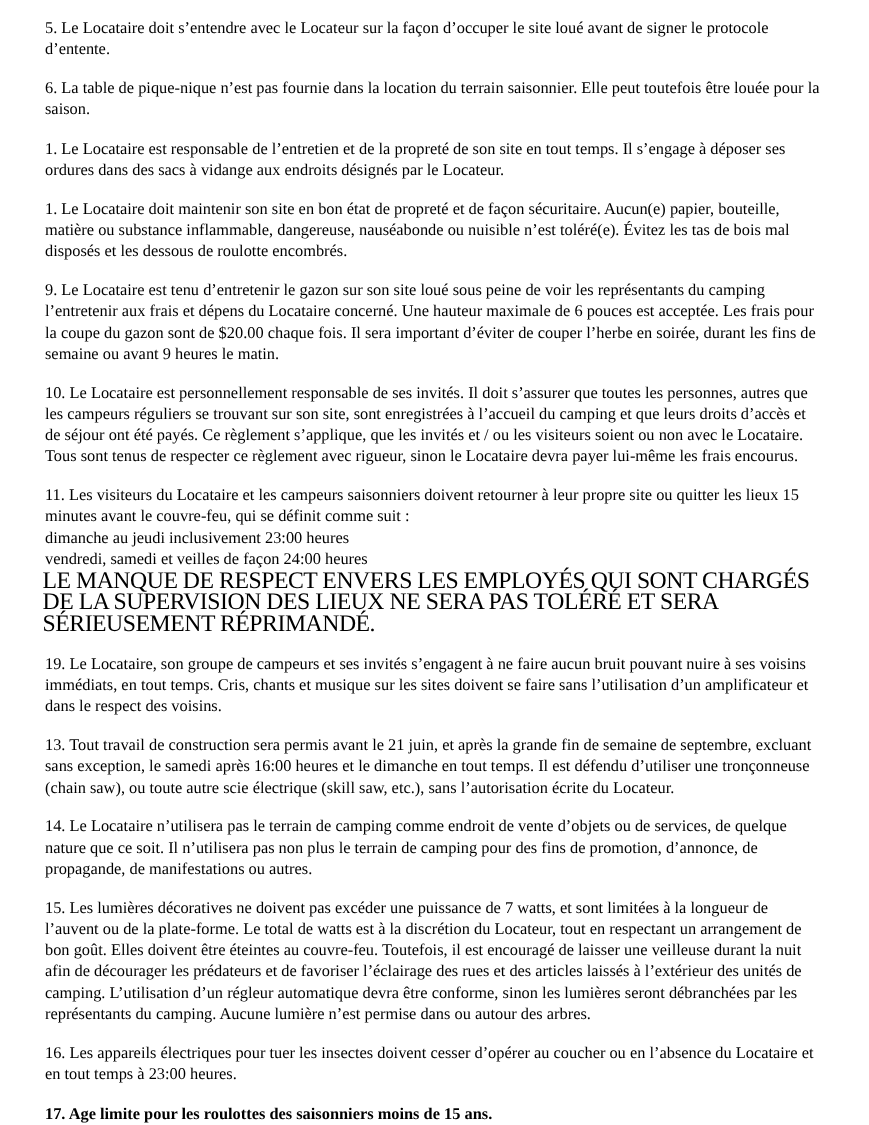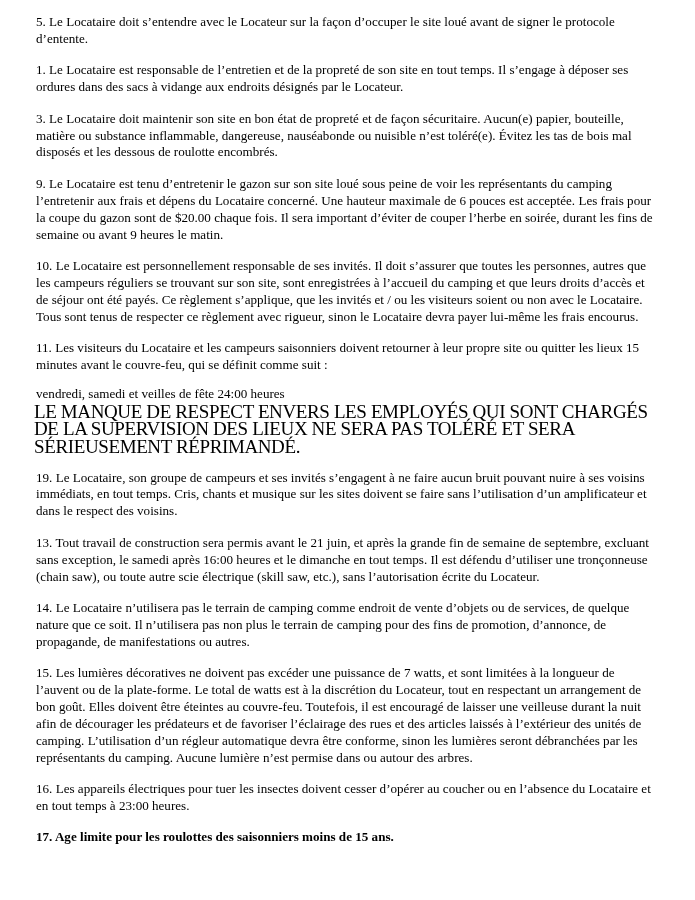--- a/index.html
+++ b/index.html
@@ -31,21 +31,21 @@
     text-align: left;
   }
   .clause {
     margin: 0 0 14.5px 0;
     padding: 0;
     max-width: 625px;
     text-align: left;
     hyphens: none;
   }
   .clause.tight {
-    margin-bottom: 12px;
+    margin-bottom: 0;
   }
   .subline {
     margin: 0;
     padding: 0;
     max-width: 625px;
   }
   .emphasis-block {
     margin: 0 0 14.5px -2px;
     padding: 0;
     max-width: 640px;
@@ -59,32 +59,34 @@
   }
 </style>
 </head>
 <body>
 
 <div class="page">
   <div class="doc-body">
 
     <p class="clause">5. Le Locataire doit s’entendre avec le Locateur sur la façon d’occuper le site loué avant de signer le protocole d’entente.</p>
 
+    <p class="clause">6. La table de pique-nique n’est pas fournie dans la location du terrain saisonnier. Elle peut toutefois être louée pour la saison.</p>
 
     <p class="clause">1. Le Locataire est responsable de l’entretien et de la propreté de son site en tout temps. Il s’engage à déposer ses ordures dans des sacs à vidange aux endroits désignés par le Locateur.</p>
 
-    <p class="clause">3. Le Locataire doit maintenir son site en bon état de propreté et de façon sécuritaire. Aucun(e) papier, bouteille, matière ou substance inflammable, dangereuse, nauséabonde ou nuisible n’est toléré(e). Évitez les tas de bois mal disposés et les dessous de roulotte encombrés.</p>
+    <p class="clause">1. Le Locataire doit maintenir son site en bon état de propreté et de façon sécuritaire. Aucun(e) papier, bouteille, matière ou substance inflammable, dangereuse, nauséabonde ou nuisible n’est toléré(e). Évitez les tas de bois mal disposés et les dessous de roulotte encombrés.</p>
 
     <p class="clause">9. Le Locataire est tenu d’entretenir le gazon sur son site loué sous peine de voir les représentants du camping l’entretenir aux frais et dépens du Locataire concerné. Une hauteur maximale de 6 pouces est acceptée. Les frais pour la coupe du gazon sont de $20.00 chaque fois. Il sera important d’éviter de couper l’herbe en soirée, durant les fins de semaine ou avant 9 heures le matin.</p>
 
     <p class="clause">10. Le Locataire est personnellement responsable de ses invités. Il doit s’assurer que toutes les personnes, autres que les campeurs réguliers se trouvant sur son site, sont enregistrées à l’accueil du camping et que leurs droits d’accès et de séjour ont été payés. Ce règlement s’applique, que les invités et / ou les visiteurs soient ou non avec le Locataire. Tous sont tenus de respecter ce règlement avec rigueur, sinon le Locataire devra payer lui-même les frais encourus.</p>
 
     <div>
       <p class="clause tight">11. Les visiteurs du Locataire et les campeurs saisonniers doivent retourner à leur propre site ou quitter les lieux 15 minutes avant le couvre-feu, qui se définit comme suit :</p>
-      <p class="subline">vendredi, samedi et veilles de fête 24:00 heures</p>
+      <p class="subline">dimanche au jeudi inclusivement 23:00 heures</p>
+      <p class="subline">vendredi, samedi et veilles de façon 24:00 heures</p>
       <p class="emphasis-block">LE MANQUE DE RESPECT ENVERS LES EMPLOYÉS QUI SONT CHARGÉS DE LA SUPERVISION DES LIEUX NE SERA PAS TOLÉRÉ ET SERA SÉRIEUSEMENT RÉPRIMANDÉ.</p>
     </div>
 
     <p class="clause">19. Le Locataire, son groupe de campeurs et ses invités s’engagent à ne faire aucun bruit pouvant nuire à ses voisins immédiats, en tout temps. Cris, chants et musique sur les sites doivent se faire sans l’utilisation d’un amplificateur et dans le respect des voisins.</p>
 
     <p class="clause">13. Tout travail de construction sera permis avant le 21 juin, et après la grande fin de semaine de septembre, excluant sans exception, le samedi après 16:00 heures et le dimanche en tout temps. Il est défendu d’utiliser une tronçonneuse (chain saw), ou toute autre scie électrique (skill saw, etc.), sans l’autorisation écrite du Locateur.</p>
 
     <p class="clause">14. Le Locataire n’utilisera pas le terrain de camping comme endroit de vente d’objets ou de services, de quelque nature que ce soit. Il n’utilisera pas non plus le terrain de camping pour des fins de promotion, d’annonce, de propagande, de manifestations ou autres.</p>
 
     <p class="clause">15. Les lumières décoratives ne doivent pas excéder une puissance de 7 watts, et sont limitées à la longueur de l’auvent ou de la plate-forme. Le total de watts est à la discrétion du Locateur, tout en respectant un arrangement de bon goût. Elles doivent être éteintes au couvre-feu. Toutefois, il est encouragé de laisser une veilleuse durant la nuit afin de décourager les prédateurs et de favoriser l’éclairage des rues et des articles laissés à l’extérieur des unités de camping. L’utilisation d’un régleur automatique devra être conforme, sinon les lumières seront débranchées par les représentants du camping. Aucune lumière n’est permise dans ou autour des arbres.</p>

